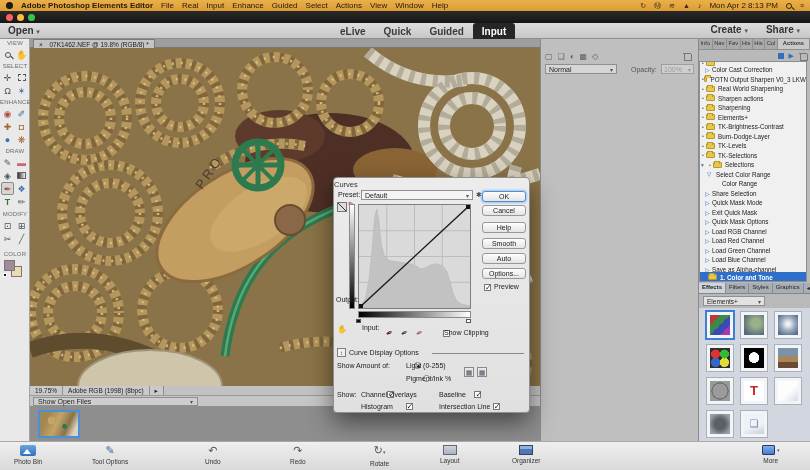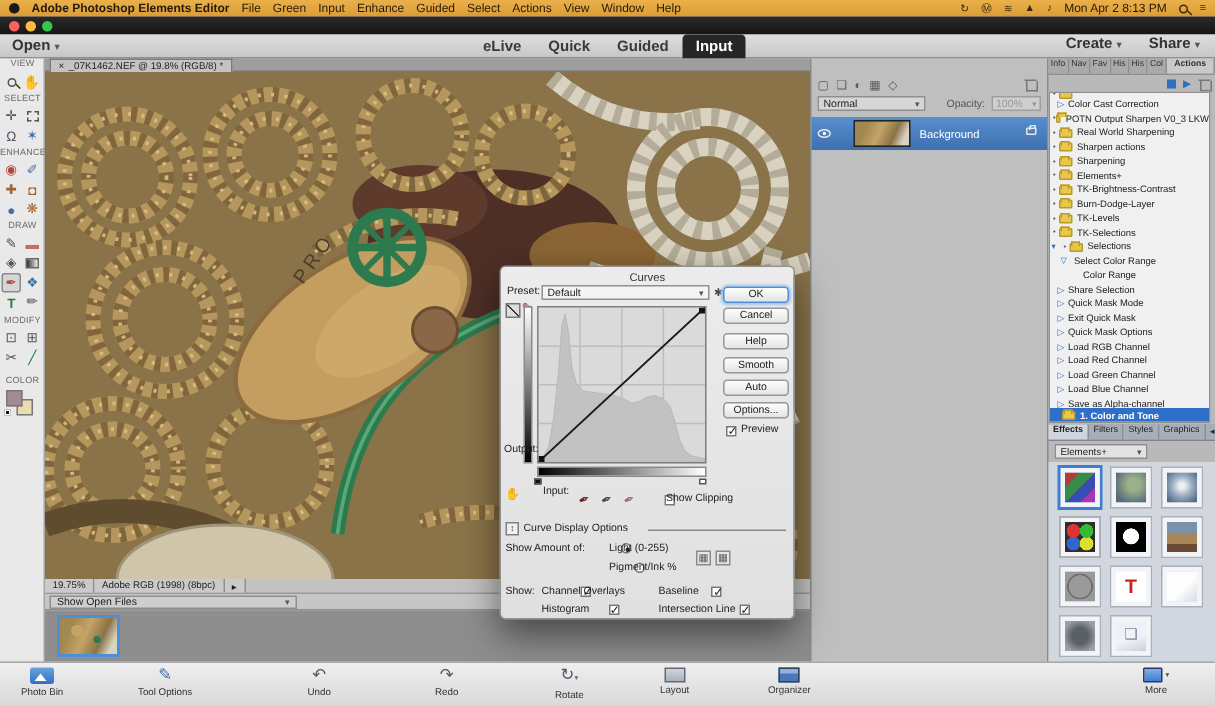--- a/index.html
+++ b/index.html
@@ -15,21 +15,21 @@
   .sticon{font-size:7px;color:#3a2a10;}
   .magicon{width:6px;height:6px;border:1.2px solid #3a2a10;border-radius:50%;position:relative;display:inline-block;}
   .magicon:after{content:"";position:absolute;left:4px;top:4px;width:4px;height:1.2px;background:#3a2a10;transform:rotate(45deg);}
   
   #titlebar{left:0;top:11px;width:810px;height:12px;background:linear-gradient(#2a2a2a,#161616);}
   .tl{width:7px;height:7px;border-radius:50%;top:2.5px;}
   
   #apptoolbar{left:0;top:23px;width:810px;height:16px;background:linear-gradient(#dedede,#c7c7c7);border-bottom:1px solid #8f8f8f;display:flex;align-items:center;font-size:10px;}
   #openbtn{margin-left:8px;font-weight:bold;color:#333;}
   #openbtn .car{font-size:7px;color:#555;}
-  .mtabs{position:absolute;left:313px;top:0;height:16px;display:flex;align-items:flex-end;}
+  .mtabs{position:absolute;left:331px;top:0;height:16px;display:flex;align-items:flex-end;}
   .mtab{padding:2px 9px;font-weight:bold;color:#3a3a3a;}
   .mtab.active{background:#262626;color:#fff;height:16px;line-height:13px;border-radius:3px 3px 0 0;}
   .rtools{position:absolute;right:10px;top:1px;display:flex;gap:18px;font-weight:bold;color:#333;}
   .rtools .car{font-size:7px;color:#555;}
   
   #toolrail{left:0;top:39px;width:30px;height:402px;background:#e9e9e9;border-right:1px solid #a5a5a5;font-size:6px;color:#555;}
   .seclab{width:30px;text-align:center;letter-spacing:.2px;color:#6a6a6a;}
   .tool{width:13px;height:13px;display:flex;align-items:center;justify-content:center;font-size:9px;color:#4a545e;}
   .tool.active{border:1px solid #8a8a8a;background:#d6d6d6;border-radius:2px;}
   .gred{color:#b0483d}.gblu{color:#3f6fa8}.gtan{color:#a3642f}.ggrn{color:#2e7a3f}.ggry{color:#4a545e}.gpnk{color:#c76a6a}
@@ -94,21 +94,21 @@
   .bbitem{position:absolute;top:3px;text-align:center;}
   .bbitem .lab{margin-top:2px;}
   .bbglyph{font-size:11px;color:#4a5a6a;line-height:11px;}
   .pbicon{width:16px;height:11px;margin:0 auto;border-radius:2px;background:linear-gradient(#6aa4e0,#2f6fc0);position:relative;}
   .pbicon:after{content:"";position:absolute;left:3px;bottom:2px;border-left:4px solid transparent;border-right:4px solid transparent;border-bottom:5px solid #fff;}
   .layic{width:14px;height:10px;margin:0 auto;border:1px solid #667;background:linear-gradient(#cfd4da,#aab2ba);}
   .orgic{width:14px;height:10px;margin:0 auto;background:#4a78b8;border:1px solid #345;box-shadow:inset 0 3px 0 #8fb2e0;}
   .moreic{width:13px;height:10px;background:linear-gradient(#7fb0e8,#3f7fd0);border:1px solid #336;border-radius:1px;}
   
   #dialog{left:333px;top:177px;width:197px;height:236px;background:linear-gradient(#ececec,#e0e0e0);border:1px solid #909090;border-radius:4px;box-shadow:0 10px 24px rgba(0,0,0,.5);font-size:7.5px;color:#222;}
-  #dlgtitle{position:absolute;left:0;top:2px;width:100%;text-align:center;font-size:7.5px;color:#333;}
+  #dlgtitle{position:absolute;left:0;top:2px;width:100%;font-size:7.5px;color:#333;}
   .dbtn{position:absolute;left:148px;width:44px;height:11px;background:linear-gradient(#fdfdfd,#e4e4e4);border:1px solid #979797;border-radius:3px;font-size:7px;text-align:center;line-height:10px;}
   .dbtn.def{border-color:#4a90d9;box-shadow:0 0 2px 1px #9cc3ec;}
   #presetsel{position:absolute;left:27px;top:12px;width:112px;height:10px;background:#f4f4f4;border:1px solid #909090;display:flex;justify-content:space-between;align-items:center;padding:0 3px;font-size:7px;}
   #curvegrid{position:absolute;left:24px;top:26px;width:113px;height:105px;border:1px solid #7f7f7f;background:#dadada;}
   #vgrad{position:absolute;left:15px;top:26px;width:6px;height:105px;border:1px solid #8a8a8a;background:linear-gradient(to top,#000,#fff);}
   #hgrad{position:absolute;left:24px;top:133px;width:113px;height:7px;border:1px solid #8a8a8a;background:linear-gradient(to right,#000,#fff);}
   .hndl{position:absolute;top:141px;width:5px;height:4px;border:1px solid #555;}
   .cb{width:7px;height:7px;border:1px solid #777;background:#fff;display:inline-block;position:relative;vertical-align:-1px;}
   .cb.ck:after{content:"✓";position:absolute;left:0;top:-2px;font-size:8px;color:#222;}
   .rad{width:7px;height:7px;border:1px solid #777;border-radius:50%;background:#fff;display:inline-block;position:relative;vertical-align:-1px;}
@@ -120,21 +120,21 @@
   .dlab{position:absolute;font-size:7px;color:#222;white-space:nowrap;}
   .cdline{position:absolute;left:98px;top:175px;width:92px;border-top:1px solid #888;}
 </style>
 </head>
 <body>
 
 <div id="menubar" class="abs">
   <span class="applelogo"></span>
   <span class="appname">Adobe Photoshop Elements Editor</span>
   <span class="mi">File</span>
-  <span class="mi">Green</span>
+  <span class="mi">Real</span>
   <span class="mi">Input</span>
   <span class="mi">Enhance</span>
   <span class="mi">Guided</span>
   <span class="mi">Select</span>
   <span class="mi">Actions</span>
   <span class="mi">View</span>
   <span class="mi">Window</span>
   <span class="mi">Help</span>
   <span class="sp"></span>
   <span class="sticon">↻</span>
@@ -364,26 +364,20 @@
     <div id="blendsel">
       <span>Normal</span>
       <span style="font-size:6px;color:#555">▾</span>
     </div>
     <span class="abs" style="left:90px;top:2.5px;color:#555">Opacity:</span>
     <div id="opval">
       <span>100%</span>
       <span style="font-size:6px">▾</span>
     </div>
   </div>
-  <div id="layerrow">
-    <span class="eyeic"></span>
-    <div id="lthumb"></div>
-    <span class="abs" style="left:72px;top:7px">Background</span>
-    <span class="lockic"></span>
-  </div>
 </div>
 
 <div id="actionspanel" class="abs">
   <div id="ptabs">
     <span class="ptab2">Info</span>
     <span class="ptab2">Nav</span>
     <span class="ptab2">Fav</span>
     <span class="ptab2">His</span>
     <span class="ptab2">His</span>
     <span class="ptab2">Col</span>

